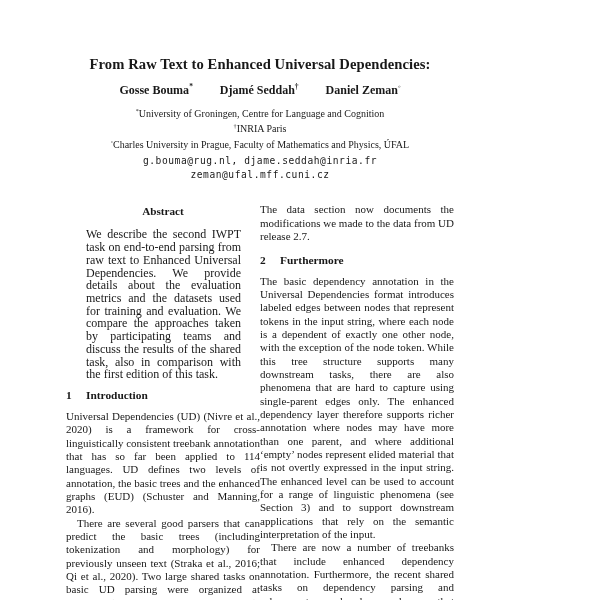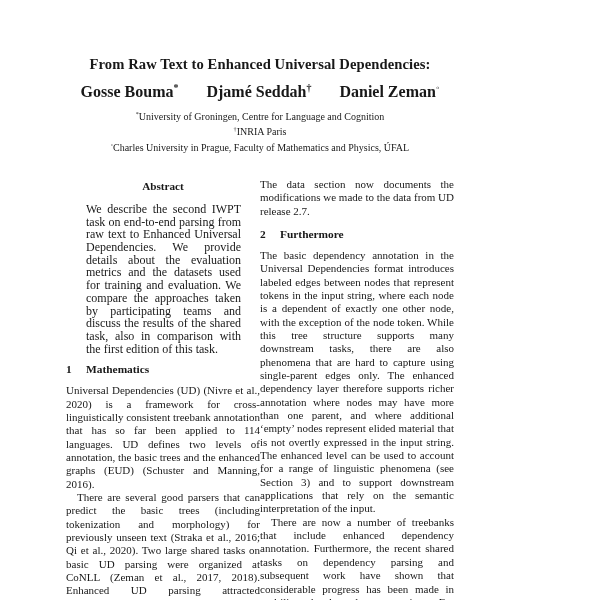--- a/index.html
+++ b/index.html
@@ -15,21 +15,21 @@
     background: #ffffff;
     position: relative;
   }
   
   .header { padding-top: 56px; text-align: center; }
   .paper-title {
     font-size: 14.6px; font-weight: bold; line-height: 17.5px;
     letter-spacing: 0.1px;
   }
   .paper-title span { display: block; }
-  .authors { margin-top: 9px; font-size: 16px; font-weight: bold; }
+  .authors { margin-top: 9px; font-size: 12px; font-weight: bold; }
   .author + .author { margin-left: 24px; }
   .sup {
     font-size: 0.62em; vertical-align: super; line-height: 0; font-weight: inherit;
   }
   .affiliations { margin-top: 8px; font-size: 10px; line-height: 15.8px; }
   .affiliation-line { display: block; }
   .emails {
     margin-top: 1px;
     font-family: "DejaVu Sans Mono", "Liberation Mono", monospace;
     font-size: 9.6px; line-height: 13.8px; letter-spacing: 0.55px;
@@ -79,30 +79,34 @@
       <span class="author"><span>Djamé Seddah</span><span class="sup">†</span></span>
       <span class="author"><span>Daniel Zeman</span><span class="sup">◦</span></span>
     </div>
 
     <div class="affiliations">
       <span class="affiliation-line"><span class="sup">*</span><span>University of Groningen, Centre for Language and Cognition</span></span>
       <span class="affiliation-line"><span class="sup">†</span><span>INRIA Paris</span></span>
       <span class="affiliation-line"><span class="sup">◦</span><span>Charles University in Prague, Faculty of Mathematics and Physics, ÚFAL</span></span>
     </div>
 
+    <div class="emails">
+      <span class="email-line">g.bouma@rug.nl, djame.seddah@inria.fr</span>
+      <span class="email-line">zeman@ufal.mff.cuni.cz</span>
+    </div>
   </div>
 
   <div class="columns">
 
     <div class="col">
       <div class="abstract-heading">Abstract</div>
       <div class="abstract-body">We describe the second IWPT task on end-to-end parsing from raw text to Enhanced Universal Dependencies. We provide details about the evaluation metrics and the datasets used for training and evaluation. We compare the approaches taken by participating teams and discuss the results of the shared task, also in comparison with the first edition of this task.</div>
 
       <div class="section-heading">
-        <span class="sec-num">1</span><span>Mathematics</span>
+        <span class="sec-num">1</span><span>Introduction</span>
       </div>
 
       <p class="body-par">Universal Dependencies (UD) (Nivre et al., 2020) is a framework for cross-linguistically consistent treebank annotation that has so far been applied to 114 languages. UD defines two levels of annotation, the basic trees and the enhanced graphs (EUD) (Schuster and Manning, 2016).</p>
       <p class="body-par indented">There are several good parsers that can predict the basic trees (including tokenization and morphology) for previously unseen text (Straka et al., 2016; Qi et al., 2020). Two large shared tasks on basic UD parsing were organized at CoNLL (Zeman et al., 2017, 2018). Enhanced UD parsing attracted comparatively less attention until the shared task organized at IWPT 2020 (Bouma et al., 2020). The present paper describes a second instance of that task, organized as a part of the 17th International Conference on Parsing Technologies¹</p>
     </div>
 
     <div class="col">
       <p class="body-par">The data section now documents the modifications we made to the data from UD release 2.7.</p>
 
       <div class="section-heading rc-heading">

